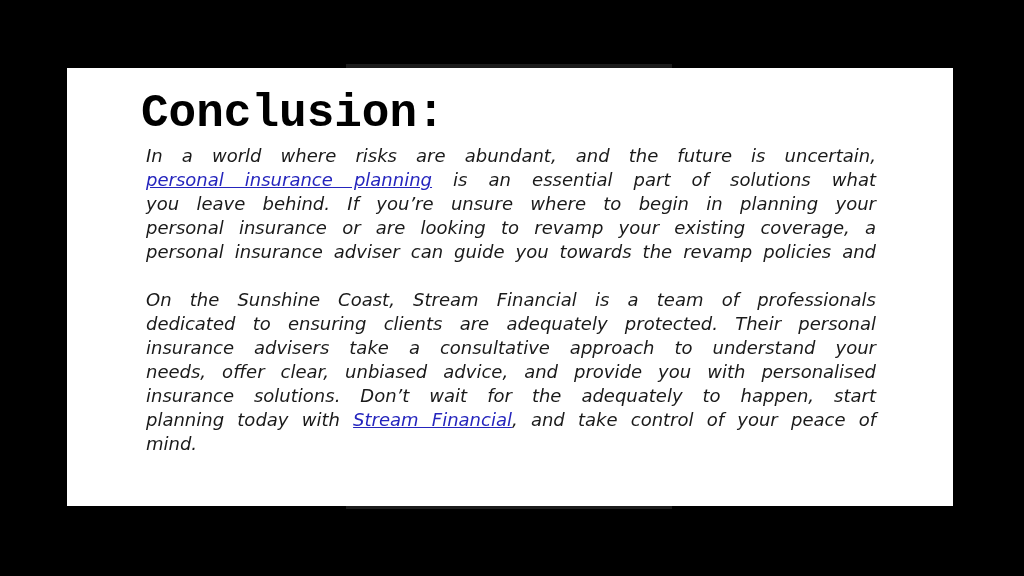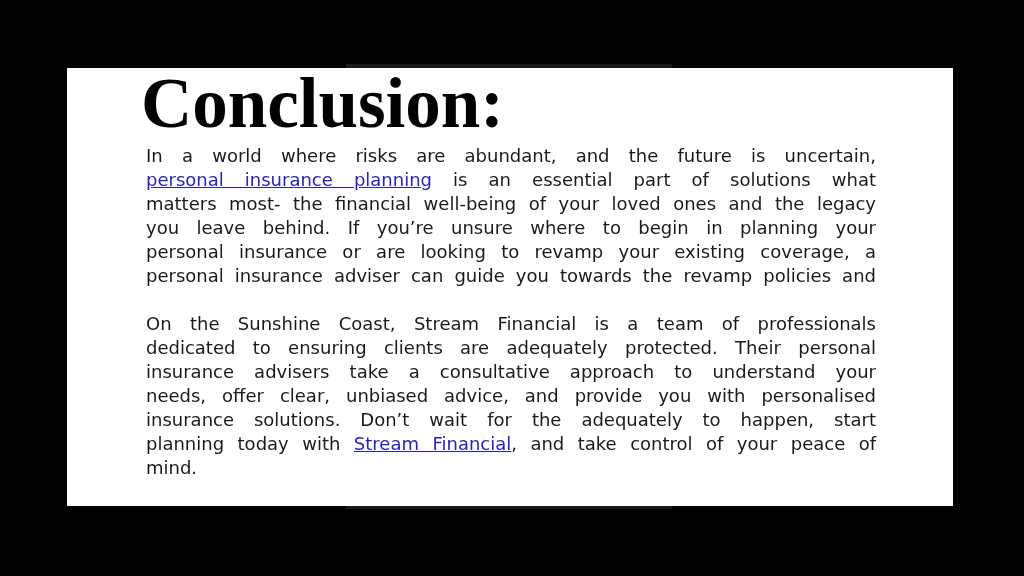--- a/index.html
+++ b/index.html
@@ -22,24 +22,24 @@
     position: absolute;
     left: 67px;
     top: 68px;
     width: 886px;
     height: 438px;
     background: var(--slide, #fff);
   }
   .slide-title {
     position: absolute;
     left: 74px;
-    top: 2px;
-    font-family: Liberation Serif, serif;
+    top: 13px;
+    font-family: Liberation Mono, monospace;
     font-weight: bold;
-    font-size: 71px;
+    font-size: 46px;
     line-height: 67px;
     color: var(--title, #000);
     letter-spacing: 0px;
     white-space: nowrap;
   }
   .body-text {
     position: absolute;
     left: 79px;
     top: 76px;
     width: 730px;
@@ -48,20 +48,21 @@
     color: var(--body, #1a1a1a);
   }
   .paragraph { margin: 0 0 24px 0; }
   .paragraph:last-child { margin-bottom: 12px; }
   .line {
     text-align: justify;
     text-align-last: justify;
     height: 24px;
     overflow: visible;
     white-space: normal;
+    font-style: italic;
   }
   .line-last {
     text-align-last: left;
   }
   .hyperlink {
     color: var(--link, #2525bd);
     text-decoration: underline;
     text-decoration-color: var(--link, #2525bd);
     cursor: pointer;
   }
@@ -71,21 +72,20 @@
 
 <div class="artifact artifact-top"></div>
 <div class="artifact artifact-bottom"></div>
 
 <div class="slide">
   <div class="slide-title">Conclusion:</div>
   <div class="body-text">
       <div class="paragraph">
         <div class="line"><span>In a world where risks are abundant, and the future is uncertain,</span></div>
         <div class="line"><a class="hyperlink">personal insurance planning</a><span> is an essential part of solutions what</span></div>
-        <div class="line"><span>matters most- the financial well-being of your loved ones and the legacy</span></div>
         <div class="line"><span>you leave behind. If you’re unsure where to begin in planning your</span></div>
         <div class="line"><span>personal insurance or are looking to revamp your existing coverage, a</span></div>
         <div class="line"><span>personal insurance adviser can guide you towards the revamp policies and</span></div>
       </div>
       <div class="paragraph">
         <div class="line"><span>On the Sunshine Coast, Stream Financial is a team of professionals</span></div>
         <div class="line"><span>dedicated to ensuring clients are adequately protected. Their personal</span></div>
         <div class="line"><span>insurance advisers take a consultative approach to understand your</span></div>
         <div class="line"><span>needs, offer clear, unbiased advice, and provide you with personalised</span></div>
         <div class="line"><span>insurance solutions. Don’t wait for the adequately to happen, start</span></div>

